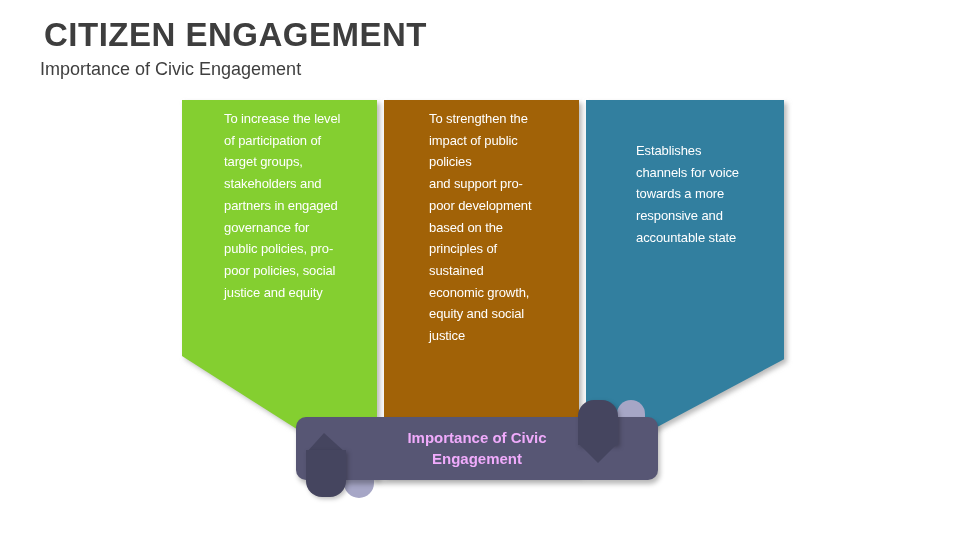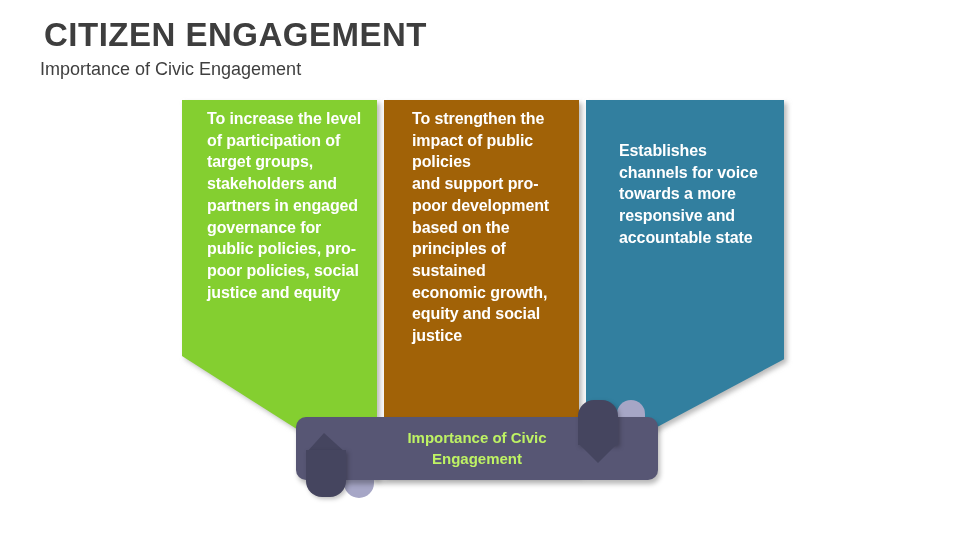--- a/index.html
+++ b/index.html
@@ -27,40 +27,40 @@
   .panel{
     position:absolute;top:100px;
     color:#ffffff;
   }
   .panel-1{left:182px;width:195px;height:380px;
     clip-path:polygon(0 0,100% 0,100% 100%,0 67.4%);}
   .panel-2{left:384px;width:195px;height:375px;}
   .panel-3{left:586px;width:198px;height:365px;
     clip-path:polygon(0 0,100% 0,100% 71%,0 100%);}
   .panel-text{
-    position:absolute;left:0;top:0;right:0;
+    position:absolute;left:17px;top:0;right:0;
     white-space:pre-line;
-    font-size:16px;font-weight:bold;line-height:21.7px;
+    font-size:13px;font-weight:normal;line-height:21.7px;
     letter-spacing:-.1px;
   }
   .panel-1 .panel-text{padding:8px 12px 0 25px;}
   .panel-2 .panel-text{padding:8px 12px 0 28px;}
   .panel-3 .panel-text{padding:40px 12px 0 33px;}
 
   
   .banner{
     left:296px;top:417px;width:362px;height:63px;
     border-radius:10px;
     box-shadow:2px 4px 5px rgba(0,0,0,.28);
     z-index:30;
   }
   .banner-label{
     position:absolute;left:0;right:0;top:10px;
     text-align:center;white-space:pre-line;
-    color:#bef264;font-size:15px;font-weight:bold;line-height:21px;
+    color:#f0abfc;font-size:15px;font-weight:bold;line-height:21px;
   }
 
   .fold{z-index:40;filter:drop-shadow(2px 2px 2px rgba(0,0,0,.25));}
   .fold-left-tip{left:306px;top:433px;width:40px;height:20px;
     clip-path:polygon(0 100%,45% 0,100% 100%);}
   .fold-left-body{left:306px;top:450px;width:40px;height:47px;
     border-radius:0 0 16px 16px;}
   .fold-right-body{left:578px;top:400px;width:40px;height:45px;
     border-radius:16px 16px 0 0;}
   .fold-right-tip{left:578px;top:443px;width:40px;height:20px;

